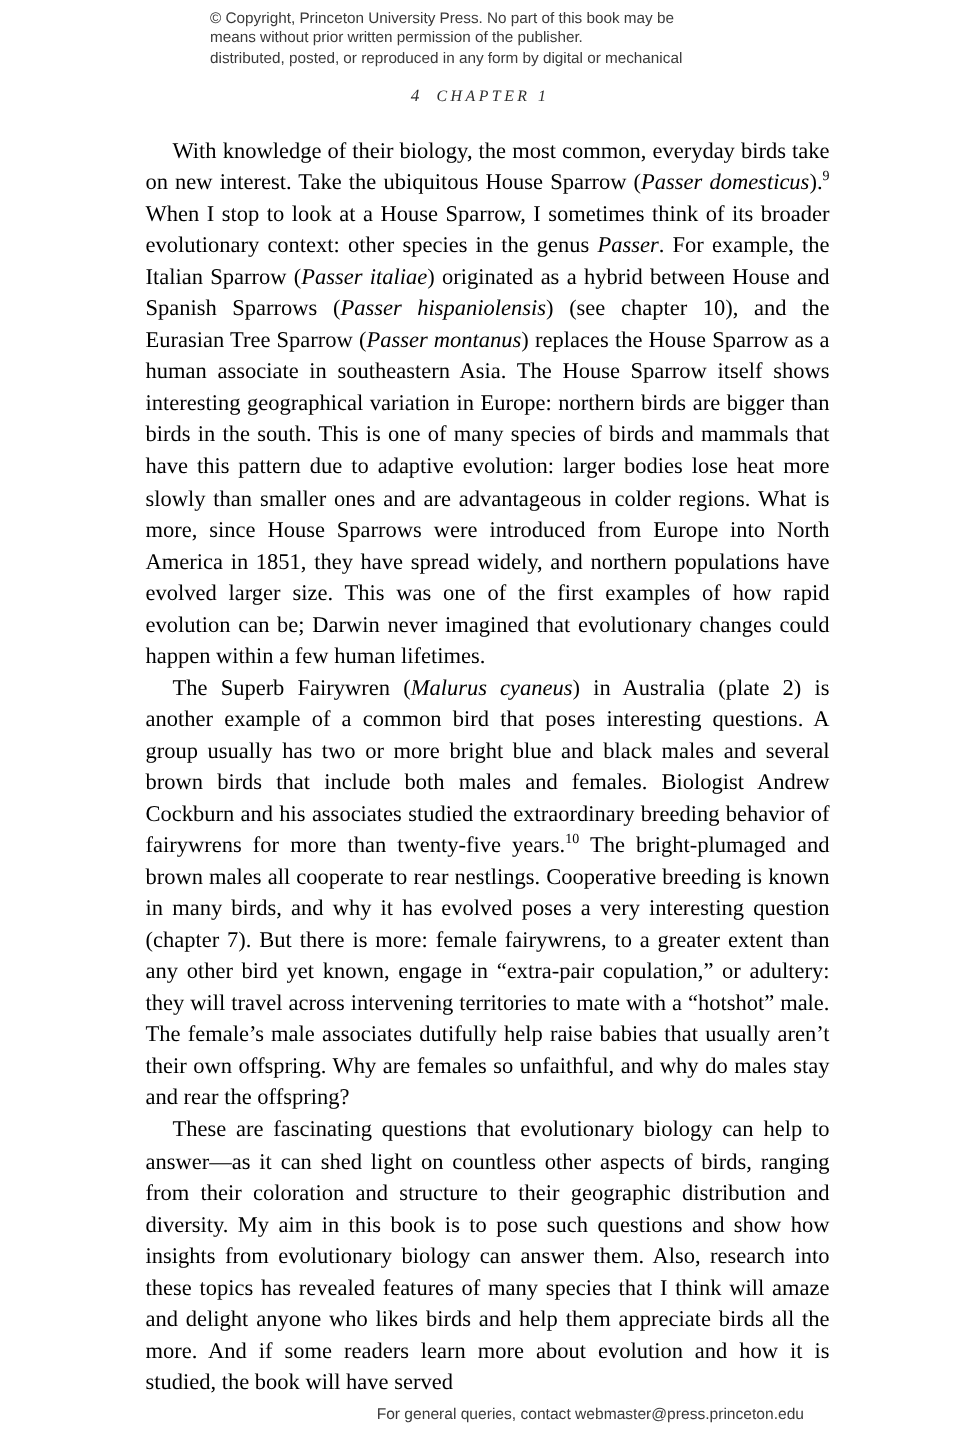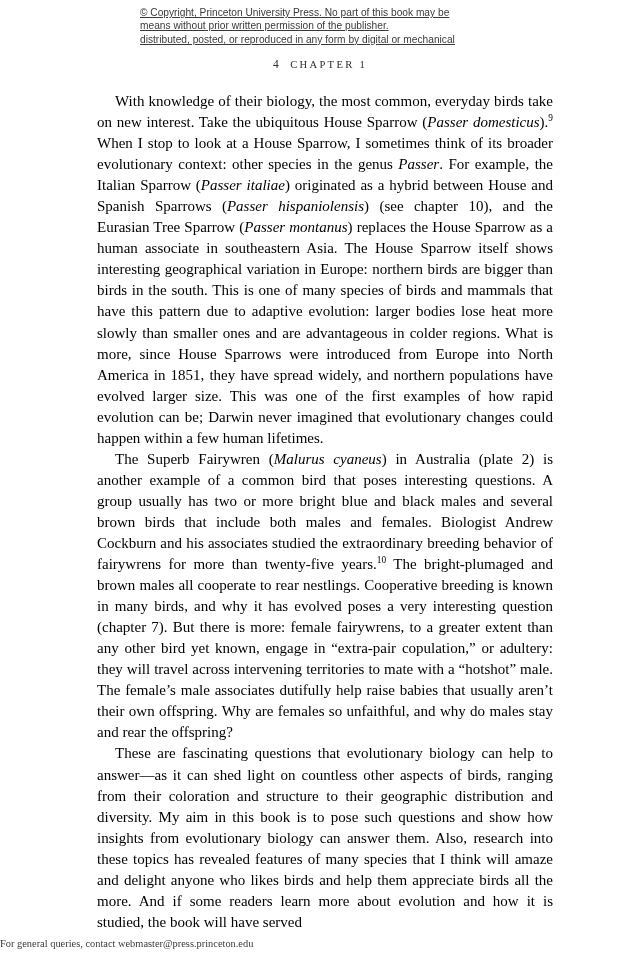--- a/index.html
+++ b/index.html
@@ -22,31 +22,32 @@
     position: absolute;
     left: 140px;
     top: 6px;
     width: 380px;
     font-family: "Liberation Sans", "DejaVu Sans", sans-serif;
     font-size: 10.2px;
     line-height: 13.4px;
     color: #3a3a3a;
     text-align: left;
   }
-  .copyright span { display: block; text-decoration: underline; }
+  .copyright span { display: block; }
 
   
   .running-head {
     position: absolute;
     left: 0;
     top: 58px;
     width: 640px;
     text-align: center;
     font-size: 11.5px;
     color: #2c2c2c;
+    font-style: italic;
   }
   .running-head .folio {
     letter-spacing: 0.5px;
     margin-right: 11px;
   }
   .running-head .chap {
     letter-spacing: 2.3px;
     font-variant: small-caps;
     text-transform: uppercase;
     font-size: 10.6px;
@@ -80,23 +81,23 @@
     font-size: 0.62em;
     vertical-align: super;
     line-height: 0;
   }
 
   
   .footer {
     position: absolute;
     left: 0;
     top: 938px;
-    width: 637px;
-    text-align: left;
-    font-family: Liberation Serif, serif;
+    width: 536px;
+    text-align: right;
+    font-family: Liberation Sans, sans-serif;
     font-size: 10.4px;
     color: #3a3a3a;
   }
 </style>
 </head>
 <body>
 
 <div class="page">
 
   <div class="copyright">

